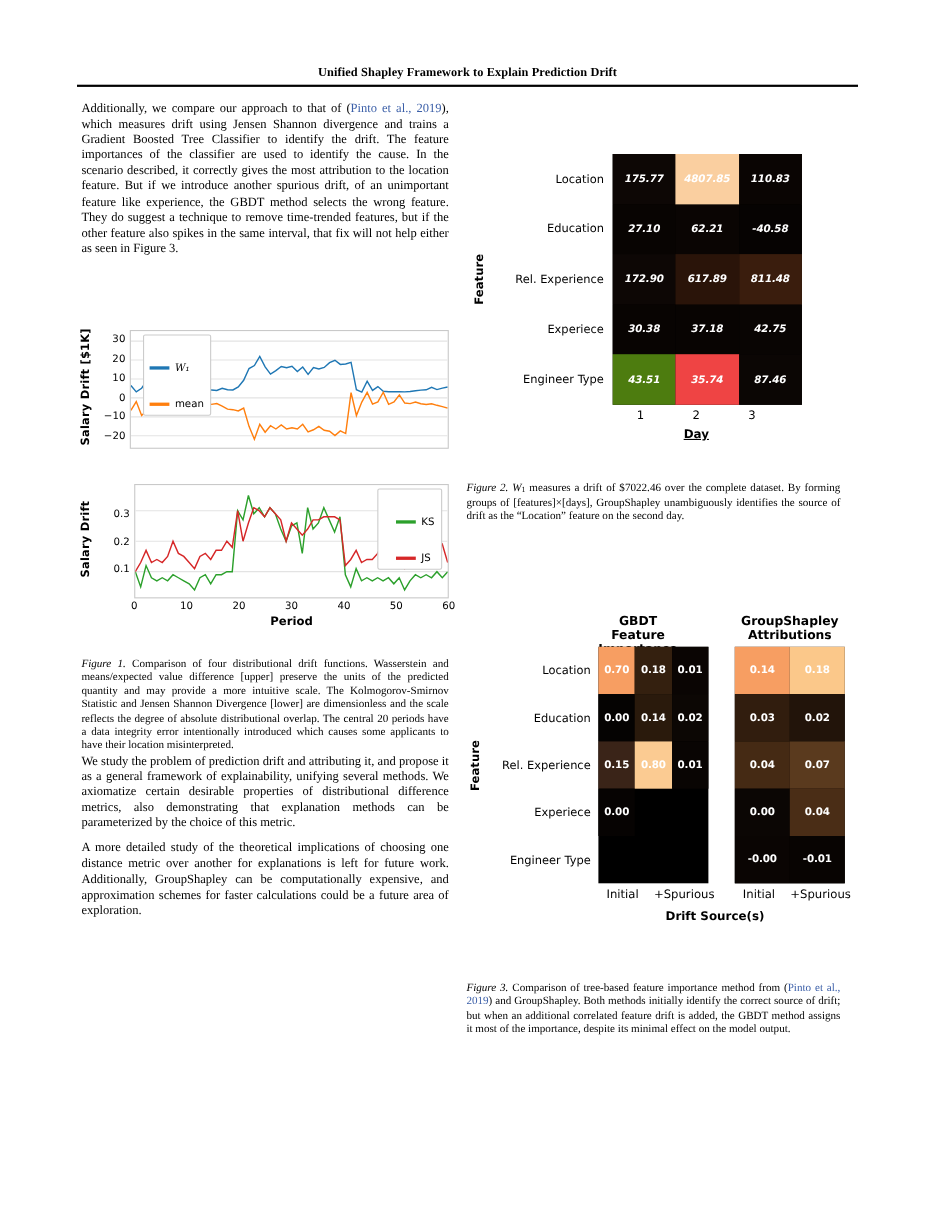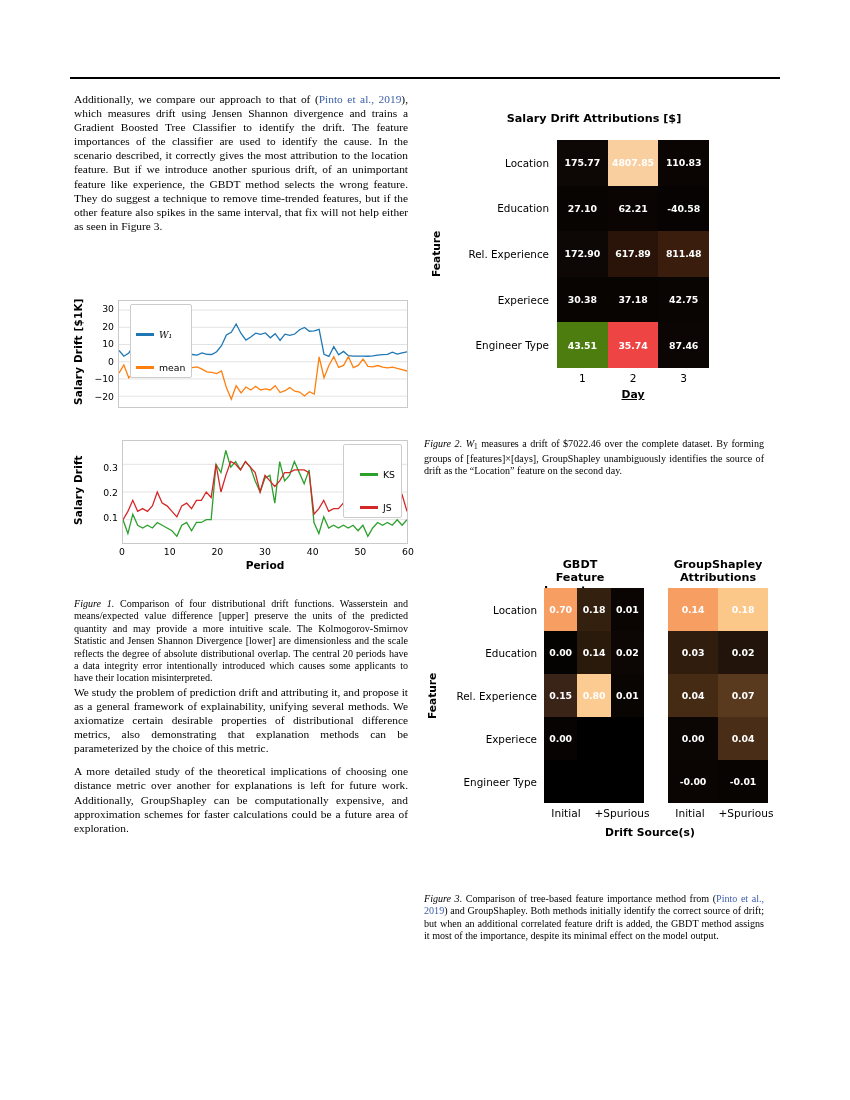--- a/index.html
+++ b/index.html
@@ -129,20 +129,21 @@
   .hm-xlabel {
     position: absolute; text-align: center;
     font-family: "DejaVu Sans", sans-serif; font-weight: bold; font-size: 10.8px;
   }
 </style>
 </head>
 <body>
 
 <div class="page">
 
+  <div class="runhead">Unified Shapley Framework to Explain Prediction Drift</div>
   <div class="runrule"></div>
 
   <div class="col-left">
     <p class="body"><span>Additionally, we compare our approach to that of (</span><span class="cite">Pinto et al., 2019</span><span>), which measures drift using Jensen Shannon divergence and trains a Gradient Boosted Tree Classifier to identify the drift. The feature importances of the classifier are used to identify the cause. In the scenario described, it correctly gives the most attribution to the location feature. But if we introduce another spurious drift, of an unimportant feature like experience, the GBDT method selects the wrong feature. They do suggest a technique to remove time-trended features, but if the other feature also spikes in the same interval, that fix will not help either as seen in Figure 3.</span></p>
   </div>
 
   <div class="fig" id="fig1">
 
     <div class="lc-wrap" style="height:118px">
       <div class="lc-ylabel" style="height:108px; top:0;">Salary Drift [$1K]</div>
@@ -219,30 +220,29 @@
 
   <div style="position:absolute; left:74px; top:598px; width:334px;">
     <p class="caption"><span class="fignum">Figure 1.</span><span> Comparison of four distributional drift functions. Wasserstein and means/expected value difference [upper] preserve the units of the predicted quantity and may provide a more intuitive scale. The Kolmogorov-Smirnov Statistic and Jensen Shannon Divergence [lower] are dimensionless and the scale reflects the degree of absolute distributional overlap. The central 20 periods have a data integrity error intentionally introduced which causes some applicants to have their location misinterpreted.</span></p>
 
 
     <p class="body">We study the problem of prediction drift and attributing it, and propose it as a general framework of explainability, unifying several methods.  We axiomatize certain desirable properties of distributional difference metrics, also demonstrating that explanation methods can be parameterized by the choice of this metric.</p>
     <p class="body">A more detailed study of the theoretical implications of choosing one distance metric over another for explanations is left for future work. Additionally, GroupShapley can be computationally expensive, and approximation schemes for faster calculations could be a future area of exploration.</p>
   </div>
 
   <div class="fig" id="fig2" style="left:424px; top:112px; width:340px; height:300px;">
-    <div class="hm-title" style="top:0;">Salary Drift Attributions [$]</div>
     <div class="hm-ylabel" style="left:6px; top:28px; height:228px;">Feature</div>
     <div class="hm-rowlabels" id="f2-rowlabels" style="left:22px; top:28px; width:108px; height:228px;">
         <div style="flex: 1 1 0%;">Location</div>
         <div style="flex: 1 1 0%;">Education</div>
         <div style="flex: 1 1 0%;">Rel. Experience</div>
         <div style="flex: 1 1 0%;">Experiece</div>
         <div style="flex: 1 1 0%;">Engineer Type</div>
       </div>
-    <div class="hm-grid" id="f2-grid" style="left:133px; top:28px; width:152px; height:228px; grid-template-columns:repeat(3,1fr); grid-template-rows:repeat(5,1fr);">
+    <div class="hm-grid" id="f2-grid" style="left:133px; top:28px; width:172px; height:228px; grid-template-columns:repeat(3,1fr); grid-template-rows:repeat(5,1fr);font-style:italic;">
         <div class="hm-cell" style="background: rgb(13, 7, 5);">175.77</div>
         <div class="hm-cell" style="background: rgb(250, 207, 160);">4807.85</div>
         <div class="hm-cell" style="background: rgb(10, 5, 3);">110.83</div>
         <div class="hm-cell" style="background: rgb(8, 4, 2);">27.10</div>
         <div class="hm-cell" style="background: rgb(10, 5, 3);">62.21</div>
         <div class="hm-cell" style="background: rgb(6, 3, 2);">-40.58</div>
         <div class="hm-cell" style="background: rgb(13, 7, 5);">172.90</div>
         <div class="hm-cell" style="background: rgb(42, 20, 9);">617.89</div>
         <div class="hm-cell" style="background: rgb(58, 29, 13);">811.48</div>
         <div class="hm-cell" style="background: rgb(8, 4, 2);">30.38</div>

